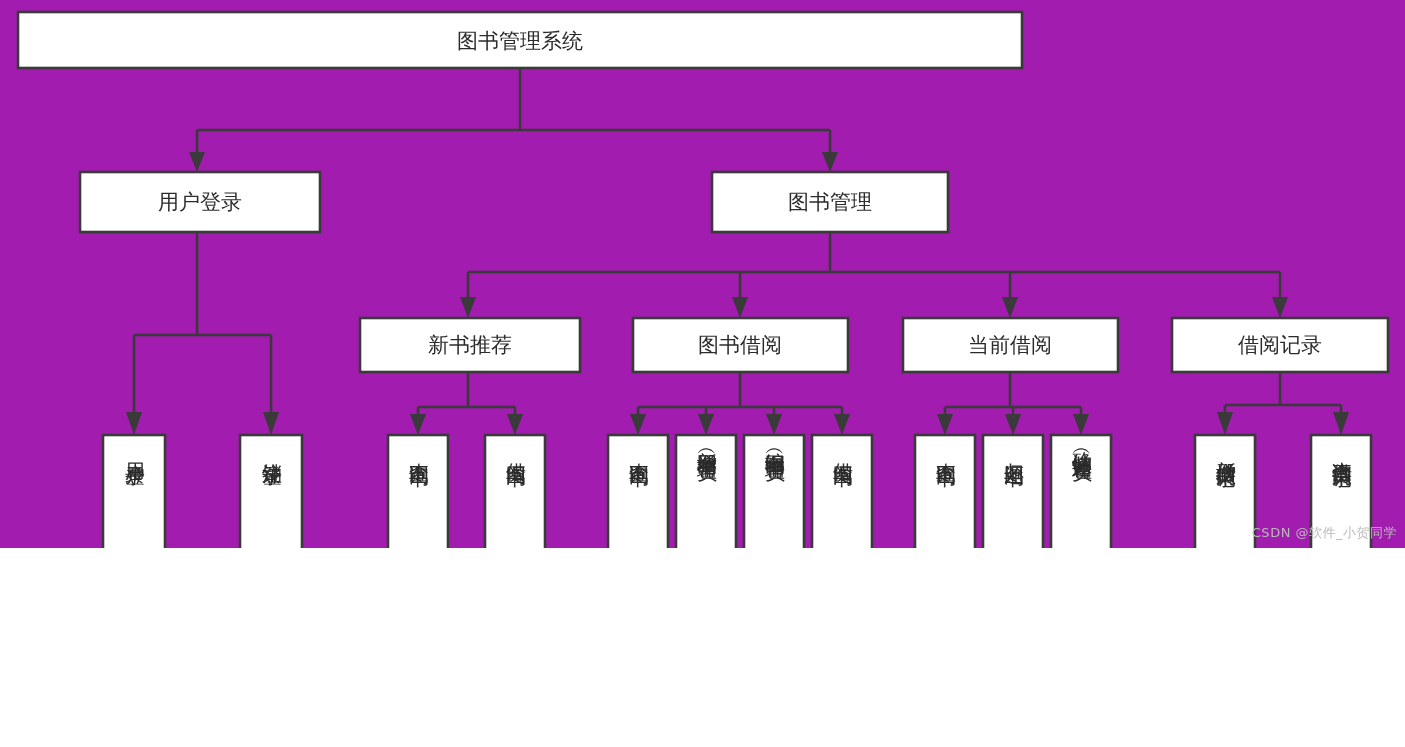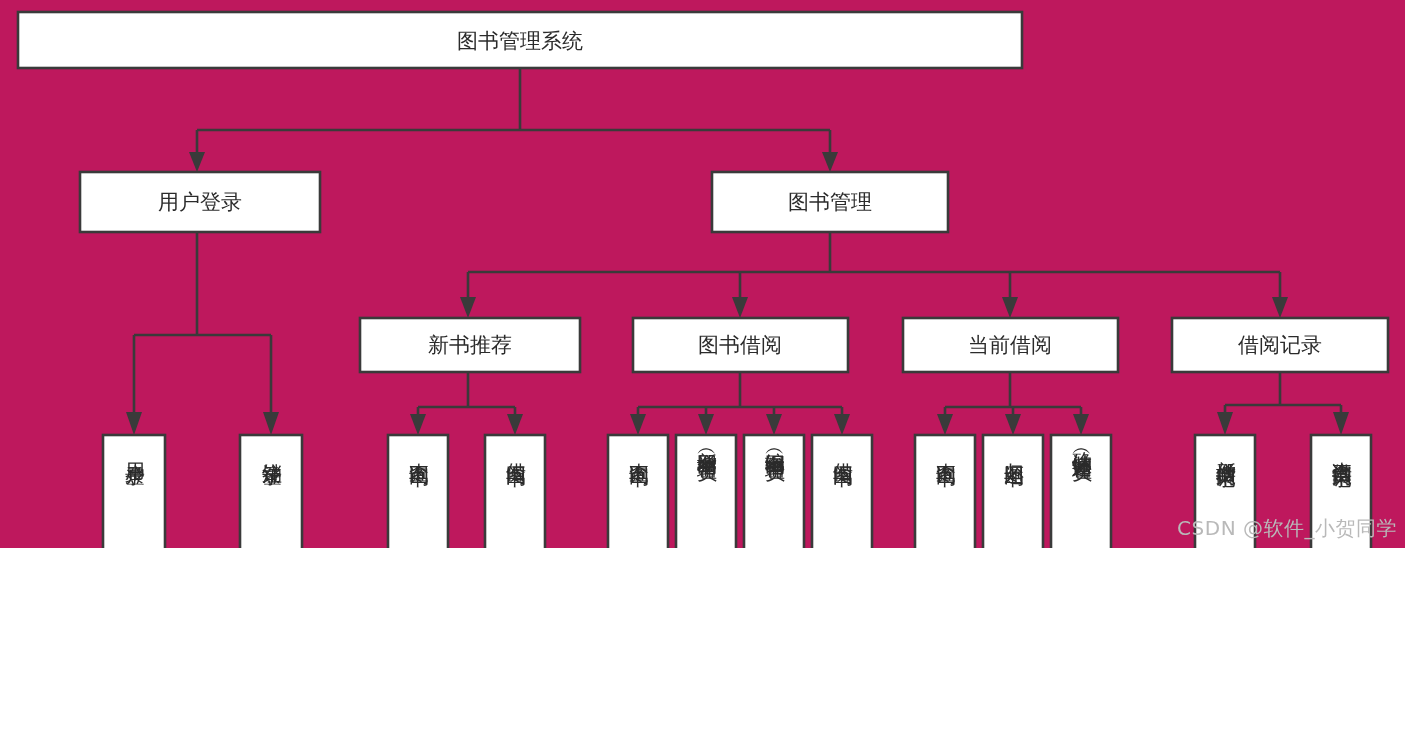--- a/index.html
+++ b/index.html
@@ -7,21 +7,21 @@
     padding: 0;
     background: #ffffff;
   }
   body {
     font-family: "DejaVu Sans", "Liberation Sans", sans-serif;
   }
   #diagram-root {
     position: relative;
     width: 1405px;
     height: 548px;
-    background: #be185d;
+    background: #a21caf;
     overflow: hidden;
   }
   svg#tree-svg {
     position: absolute;
     left: 0;
     top: 0;
     width: 1405px;
     height: 747px;
     display: block;
   }
@@ -54,21 +54,21 @@
   }
   .arrow-head {
     fill: #3a3a3a;
     stroke: none;
   }
   .watermark {
     position: absolute;
     right: 8px;
     bottom: 6px;
     font-family: "DejaVu Sans", "Liberation Sans", sans-serif;
-    font-size: 20px;
+    font-size: 13px;
     color: #b9b9b9;
     letter-spacing: 0.5px;
     white-space: nowrap;
     pointer-events: none;
   }
 </style>
 </head>
 <body>
 
 <div id="diagram-root">

